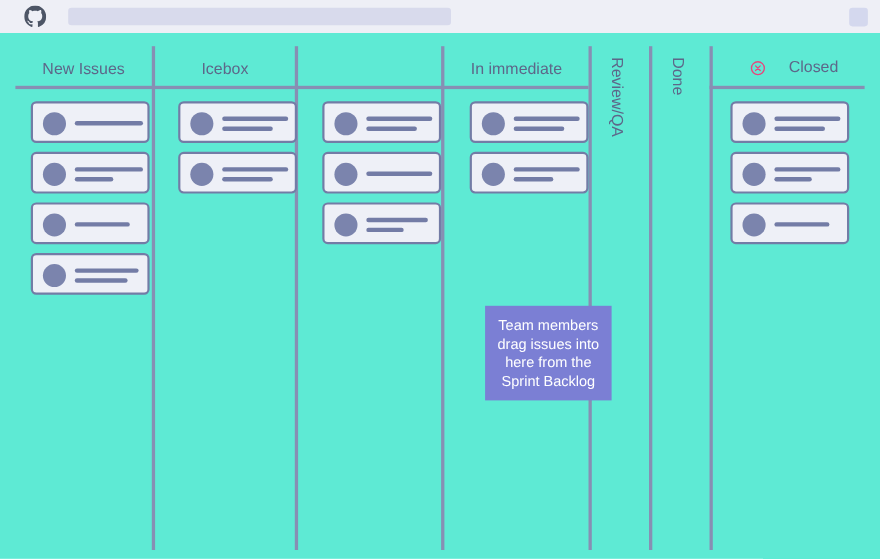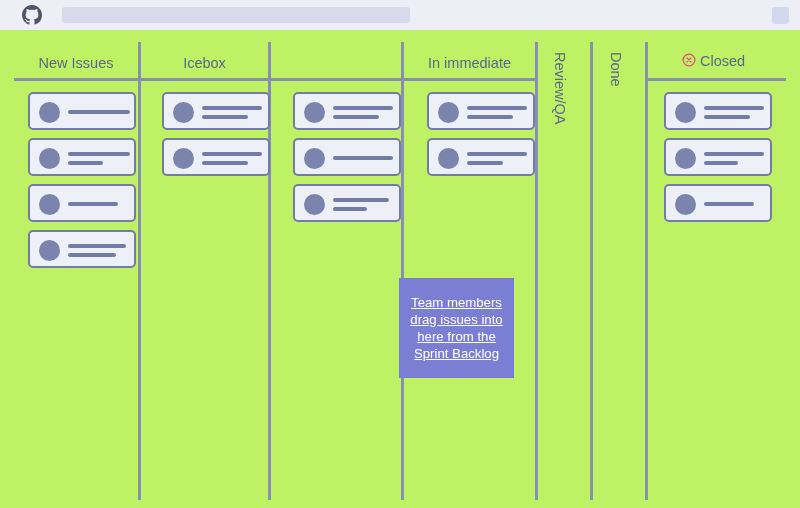--- a/index.html
+++ b/index.html
@@ -40,21 +40,21 @@
     width: 17px; height: 17px;
     background: #d4d8ee;
     border-radius: 3px;
   }
 
   
   #board {
     position: absolute;
     left: 0; top: 30px;
     width: 800px; height: 478px;
-    background: #bef264;
+    background: #5eead4;
   }
 
   .col-divider {
     position: absolute;
     top: 12px;
     width: 3px;
     height: 458px;
     background: #878fb3;
   }
 
@@ -75,22 +75,22 @@
   }
   .col-title.vertical {
     writing-mode: vertical-rl;
     text-align: left;
     top: 22px;
   }
   .closed-wrap {
     position: absolute;
     top: 23px;
     display: flex;
-    align-items: flex-start;
-    gap: 4px;
+    align-items: flex-end;
+    gap: 21px;
     white-space: nowrap;
   }
   .closed-icon {
     width: 14px; height: 14px;
     flex: none;
   }
 
   
   .card {
     position: absolute;
@@ -247,18 +247,18 @@
     <span class="tline" style="left:38px;top:21px;width:34px"></span>
   </div>
   <div class="card" style="left:664px;top:154px;width:108px;height:38px">
     <span class="avatar" style="top:8px"></span>
     <span class="tline" style="left:38px;top:16px;width:50px"></span>
   </div>
 
 
 
 
-  <div class="note" id="note-in-progress" style="left: 399px; top: 248px; width: 115px; height: 100px; background: rgb(123, 127, 212); text-decoration: underline;">
+  <div class="note" id="note-in-progress" style="left: 441px; top: 248px; width: 115px; height: 86px; background: rgb(123, 127, 212);">
     <p>Team members drag issues into here from the Sprint Backlog</p>
   </div>
 
 
 </div>
 
 </body></html>

